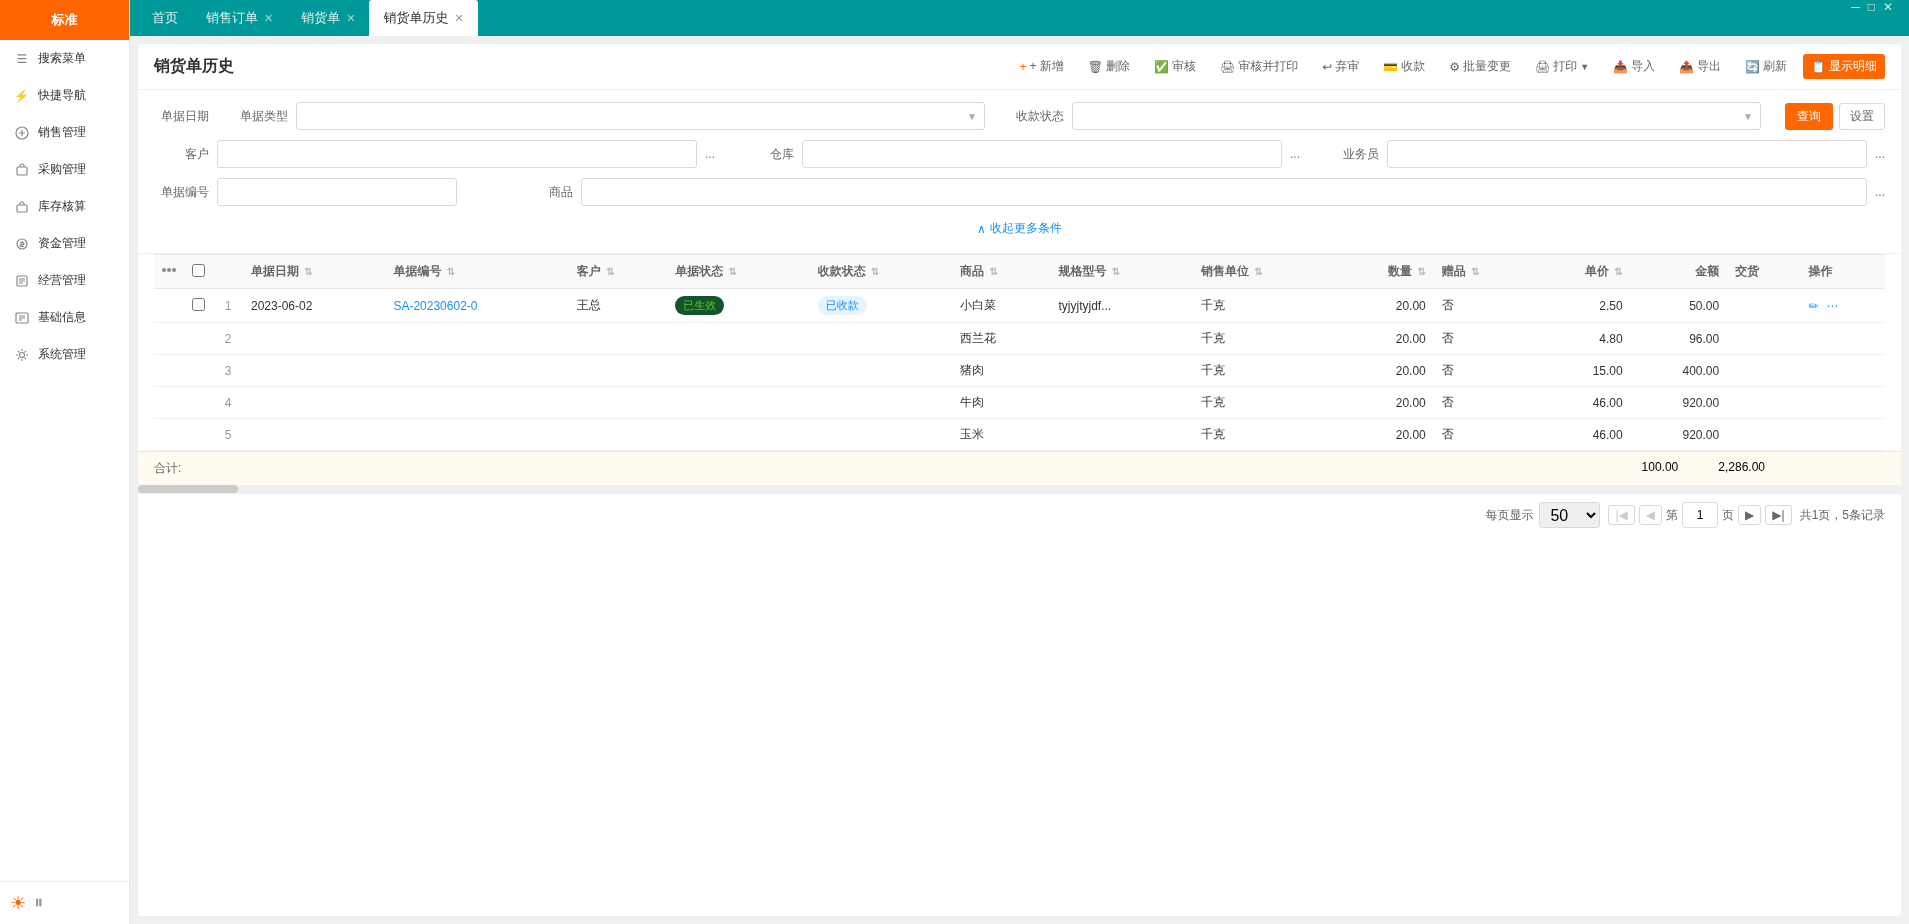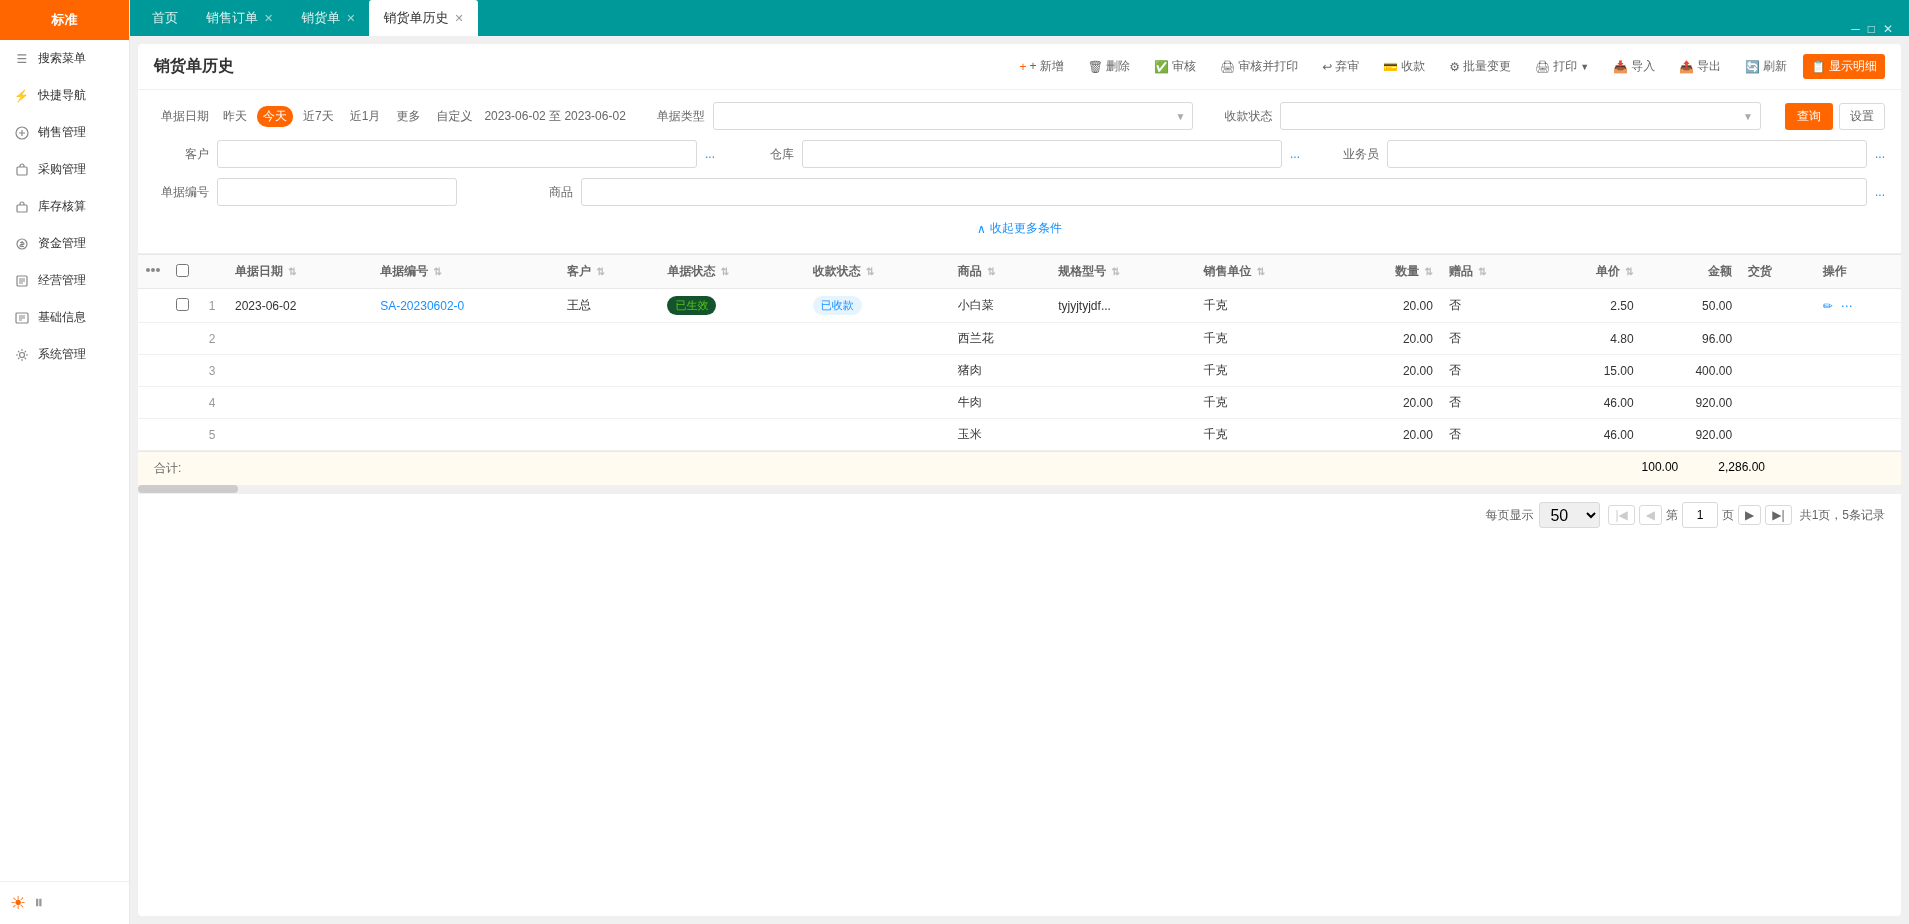--- a/index.html
+++ b/index.html
@@ -36,21 +36,21 @@
     .filter-select-with-arrow select { width: 100%; border: 1px solid #d9d9d9; border-radius: 3px; padding: 3px 8px; height: 28px; font-size: 12px; appearance: none; background: #fff; outline: none; }
     .date-filter { display: flex; align-items: center; gap: 6px; }
     .date-tags { display: flex; gap: 4px; }
     .date-tag { padding: 2px 6px; border-radius: 3px; cursor: pointer; color: #666; font-size: 12px; }
     .date-tag.active { background: #ff6600; color: #fff; border-radius: 10px; }
     .date-range { display: flex; align-items: center; gap: 4px; color: #666; font-size: 12px; }
     .ellipsis-btn { color: #1890ff; cursor: pointer; font-size: 12px; }
     .collapse-btn { display: flex; align-items: center; gap: 4px; cursor: pointer; color: #1890ff; font-size: 12px; justify-content: center; padding: 4px; }
 
     
-    .table-area { padding: 0 0; }
+    .table-area { padding: 0 16px; }
     .data-table { width: 100%; border-collapse: collapse; font-size: 12px; }
     .data-table th { background: #fafafa; border-bottom: 1px solid #e8e8e8; padding: 8px 8px; color: #666; text-align: left; white-space: nowrap; border-top: 1px solid #e8e8e8; }
     .data-table td { border-bottom: 1px solid #f0f0f0; padding: 7px 8px; color: #333; }
     .settings-icon { width: 28px; text-align: center; }
     .sort-icon { color: #bbb; font-size: 10px; margin-left: 2px; }
     .status-badge { display: inline-flex; align-items: center; gap: 4px; padding: 2px 8px; border-radius: 10px; font-size: 11px; }
     .status-effective { background: #14532d; color: #52c41a; }
     .status-collected { background: #e6f4ff; color: #1890ff; }
     .link-text { color: #1890ff; cursor: pointer; text-decoration: none; }
     .action-icons { display: flex; gap: 8px; }
@@ -67,21 +67,21 @@
     .page-size-select select { border: 1px solid #d9d9d9; border-radius: 3px; padding: 2px 6px; height: 26px; font-size: 16px; }
     .page-nav { display: flex; align-items: center; gap: 4px; }
     .page-nav-btn { border: 1px solid #d9d9d9; background: #fff; padding: 2px 6px; cursor: pointer; border-radius: 3px; color: #666; font-size: 12px; }
     .page-nav-btn:disabled { color: #ccc; cursor: not-allowed; }
     .page-input { border: 1px solid #d9d9d9; border-radius: 3px; width: 36px; text-align: center; height: 26px; font-size: 12px; }
 
     .scrollbar-area { height: 8px; background: #f0f0f0; }
     .scrollbar-thumb { width: 100px; height: 8px; background: #ccc; border-radius: 4px; }
 
     
-    .top-nav { display: flex; align-items: flex-end; background: #009999; height: 36px; padding: 0 8px; gap: 0; }
+    .top-nav { display: flex; align-items: flex-start; background: #009999; height: 36px; padding: 0 8px; gap: 0; }
     .top-nav-tab { display: flex; align-items: center; padding: 0 14px; height: 36px; cursor: pointer; font-size: 13px; color: rgba(255,255,255,0.85); gap: 6px; }
     .top-nav-tab.active { background: #fff; color: #333; border-radius: 3px 3px 0 0; }
     .top-nav-tab .close-x { font-size: 11px; color: rgba(255,255,255,0.6); }
     .top-nav-tab.active .close-x { color: #999; }
     .nav-spacer { flex: 1; }
     .nav-right-icons { display: flex; align-items: center; gap: 8px; padding-right: 8px; color: rgba(255,255,255,0.8); font-size: 12px; }
 
     .checkbox-cell { width: 28px; text-align: center; }
   </style>
 </head>
@@ -252,33 +252,20 @@
             <span>显示明细</span>
           </button>
         </div>
       </div>
 
       <div class="filter-area">
 
         <div class="filter-row">
           <div class="filter-item">
             <span class="filter-label">单据日期</span>
-            <div class="date-filter">
-              <div class="date-tags">
-                <span class="date-tag">昨天</span>
-                <span class="date-tag active">今天</span>
-                <span class="date-tag">近7天</span>
-                <span class="date-tag">近1月</span>
-                <span class="date-tag">更多</span>
-                <span class="date-tag">自定义</span>
-              </div>
-              <div class="date-range">
-                <span>2023-06-02 至 2023-06-02</span>
-              </div>
-            </div>
           </div>
           <div class="filter-item" style="flex:1;">
             <span class="filter-label">单据类型</span>
             <div class="filter-select-with-arrow" style="flex:1; min-width:200px;">
               <select>
                 <option value=""></option>
               </select>
               <span style="position:absolute; right:8px; top:50%; transform:translateY(-50%); color:#aaa; pointer-events:none; font-size:10px;">▼</span>
             </div>
           </div>

